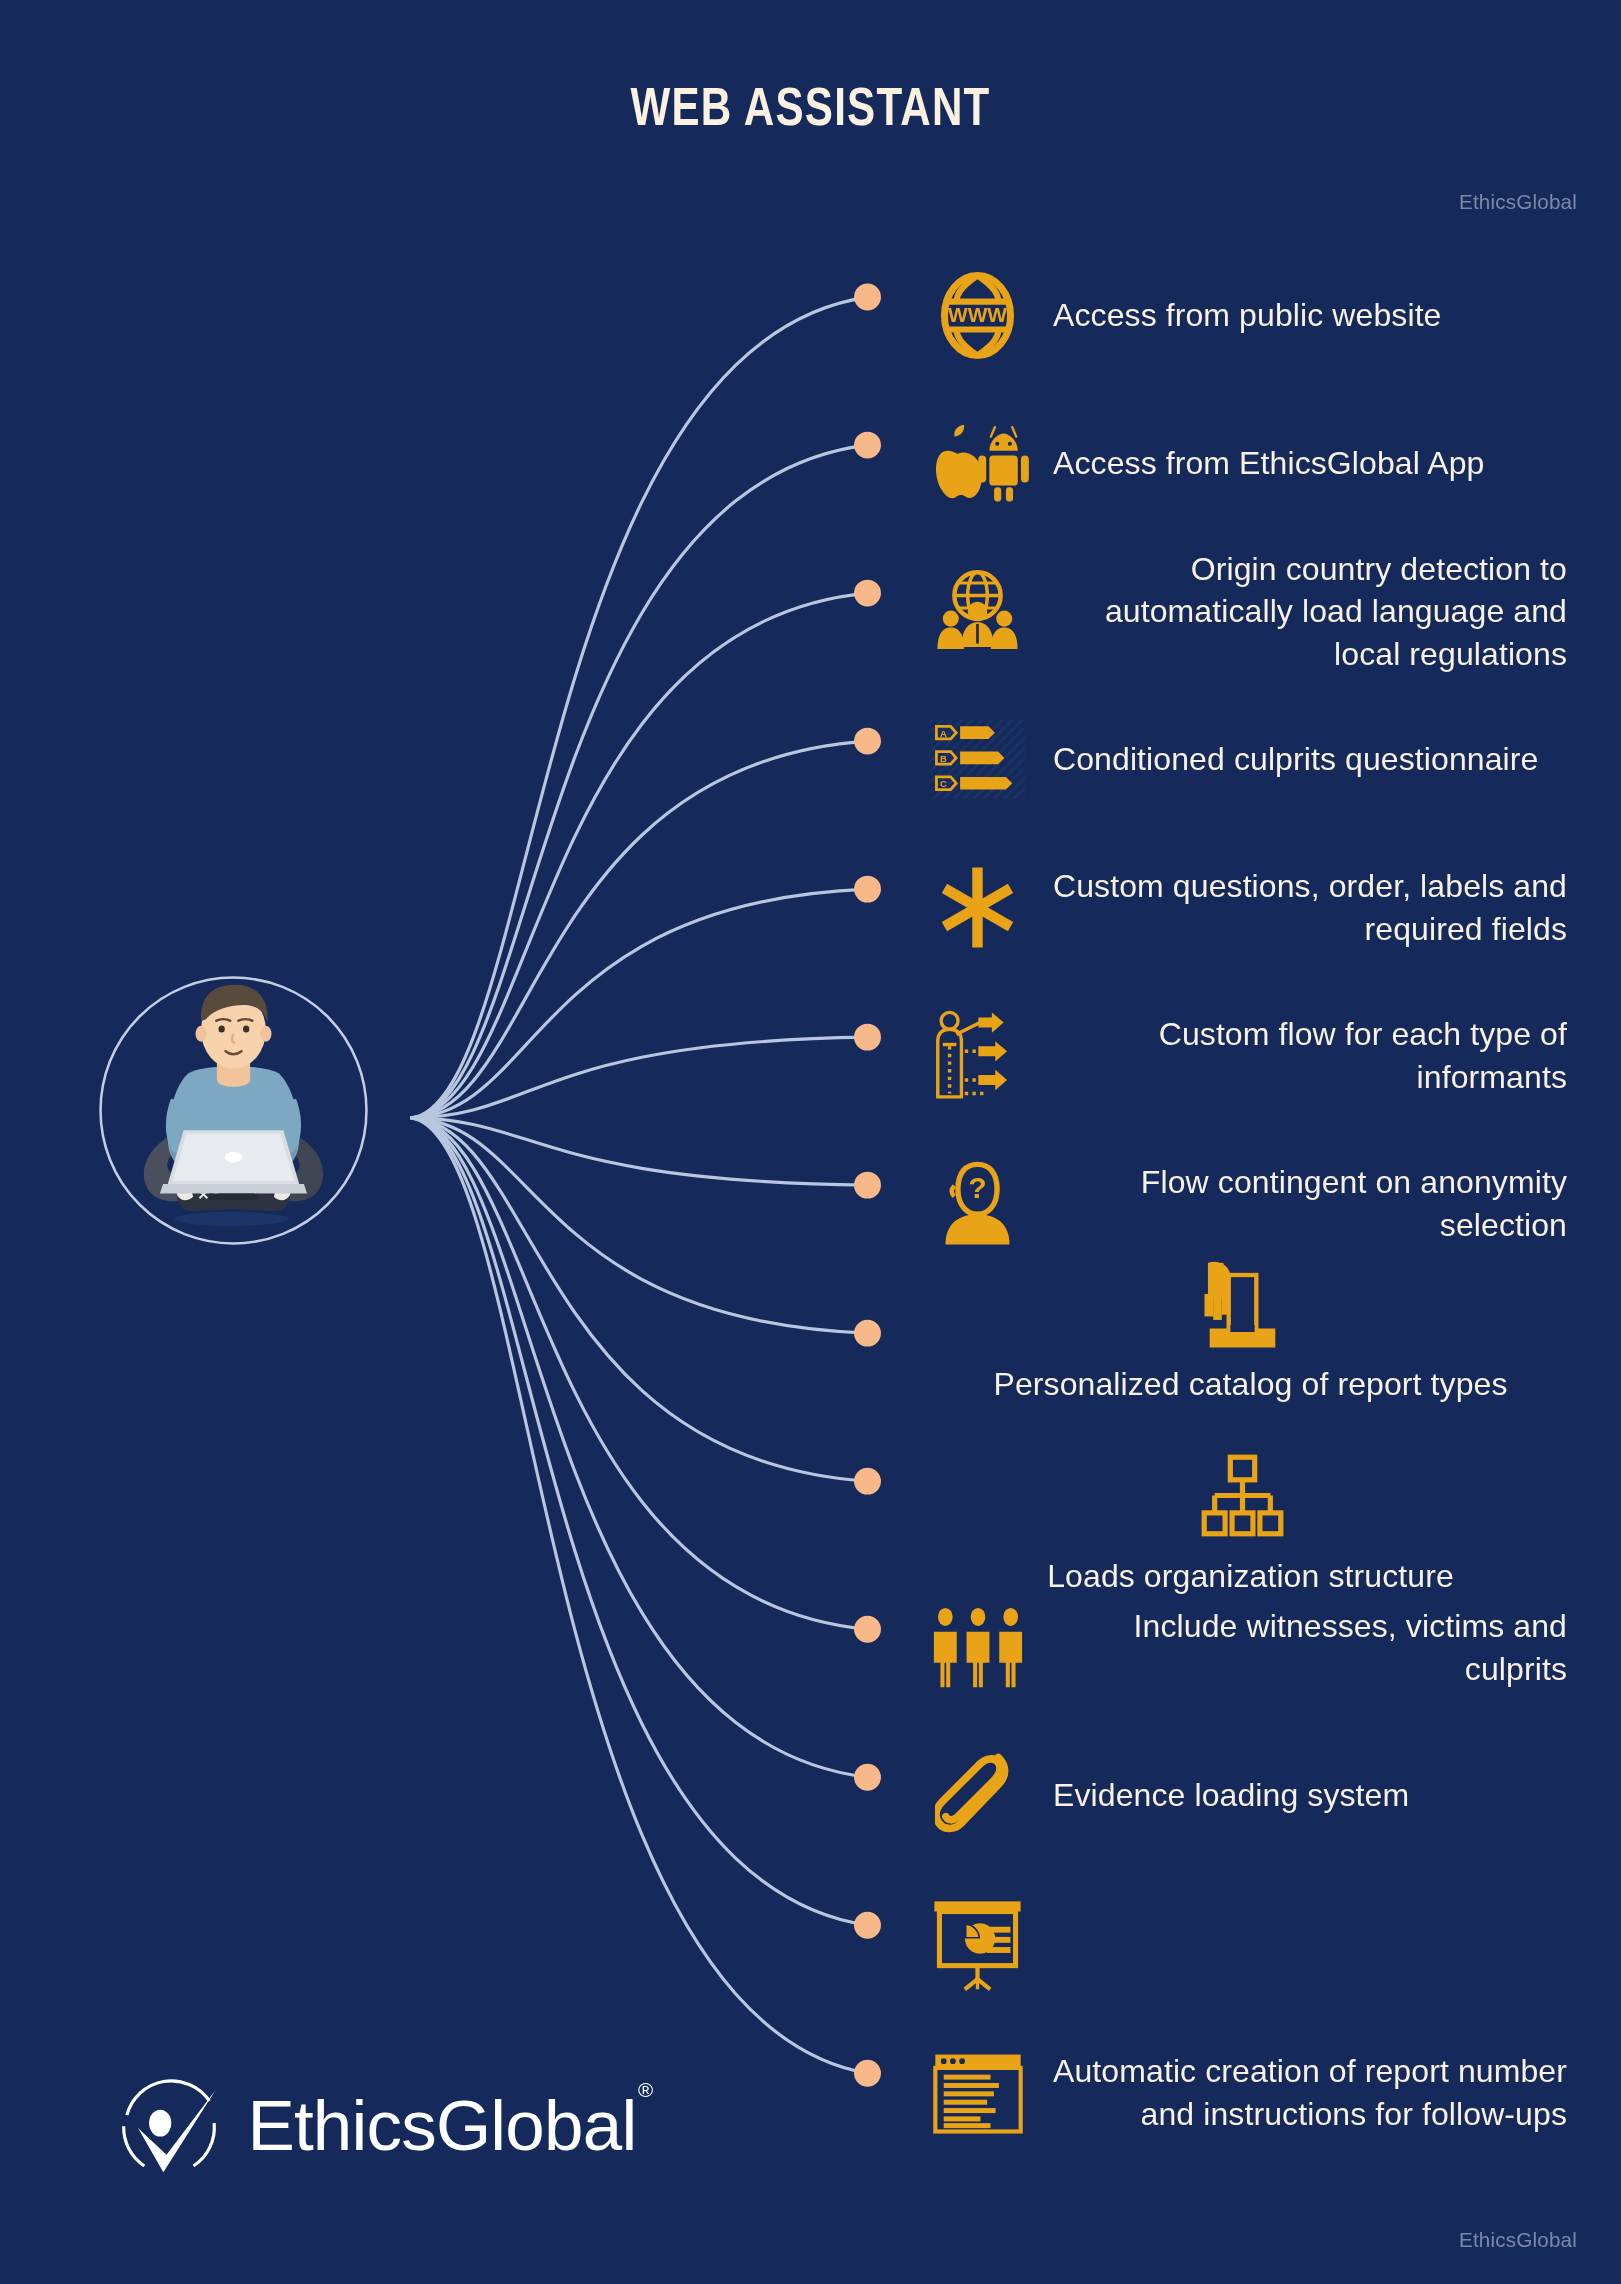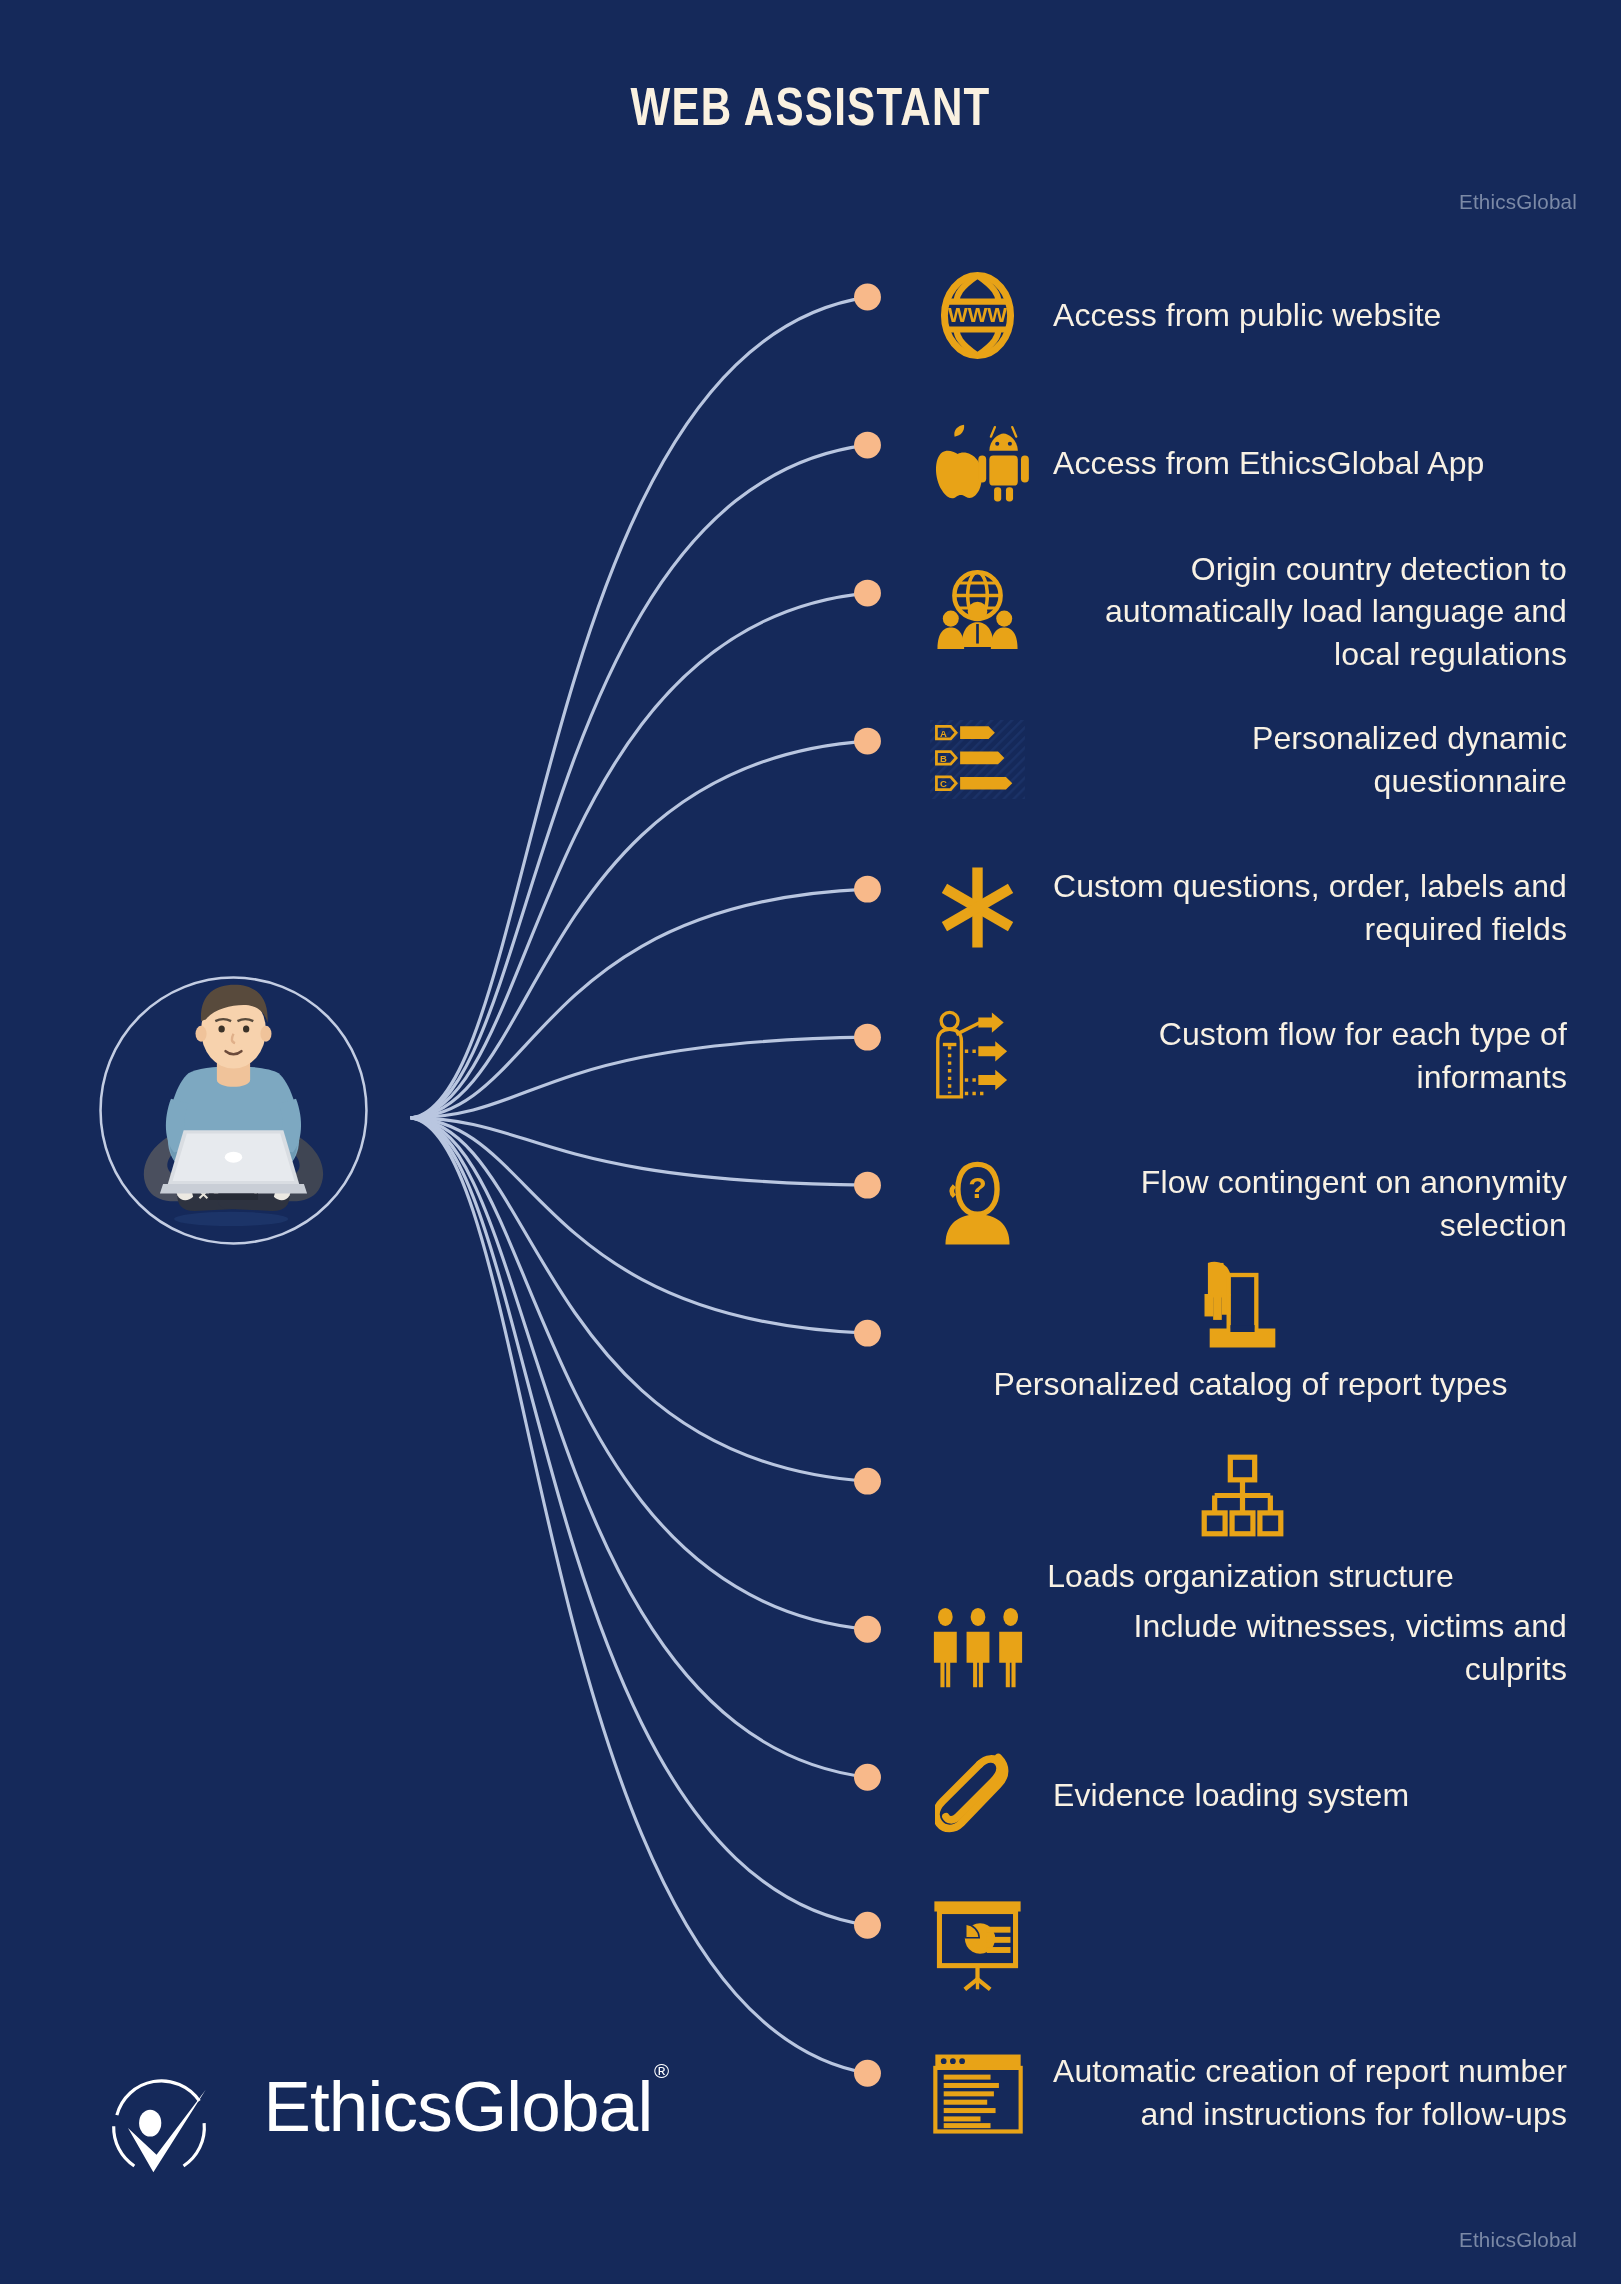--- a/index.html
+++ b/index.html
@@ -68,22 +68,22 @@
     font-size:32px;
     line-height:1.32;
     font-family:"Liberation Sans","DejaVu Sans",sans-serif;
     letter-spacing:0.1px;
     text-align:right;
   }
 
   
   #brand-logo{
     position:absolute;
-    left:101px; bottom:99px;
-    display:flex; gap:26px;
+    left:111px; bottom:99px;
+    display:flex; align-items:center;
   }
   #brand-wordmark{
     color:#ffffff;
     font-size:71px;
     font-weight:400;
     letter-spacing:-0.8px;
     margin-left:17.4px;
     font-family:"Liberation Sans","DejaVu Sans",sans-serif;
     position:relative;
   }
@@ -273,21 +273,21 @@
             <text x="17" y="53">B</text>
             <text x="17" y="85">C</text>
       </g>
       <g fill="#e8a317">
         <path d="M38 8 h36 l8 8 l-8 8 h-36 Z"></path>
         <path d="M38 40 h48 l8 8 l-8 8 h-48 Z"></path>
         <path d="M38 72 h58 l8 8 l-8 8 h-58 Z"></path>
       </g>
     </svg>
       </div>
-      <div class="feature-label">Personalized dynamic questionnaire</div>
+      <div class="feature-label">Conditioned culprits questionnaire</div>
     </div>
     <div class="feature-row" style="top: 592px;">
       <div class="feature-icon">
     <svg viewBox="0 0 100 100" width="87" height="87">
       <g stroke="#e8a317" stroke-width="12" stroke-linecap="butt">
         <path d="M50 4 V96"></path>
         <path d="M12 28 L88 72"></path>
         <path d="M88 28 L12 72"></path>
       </g>
     </svg>

